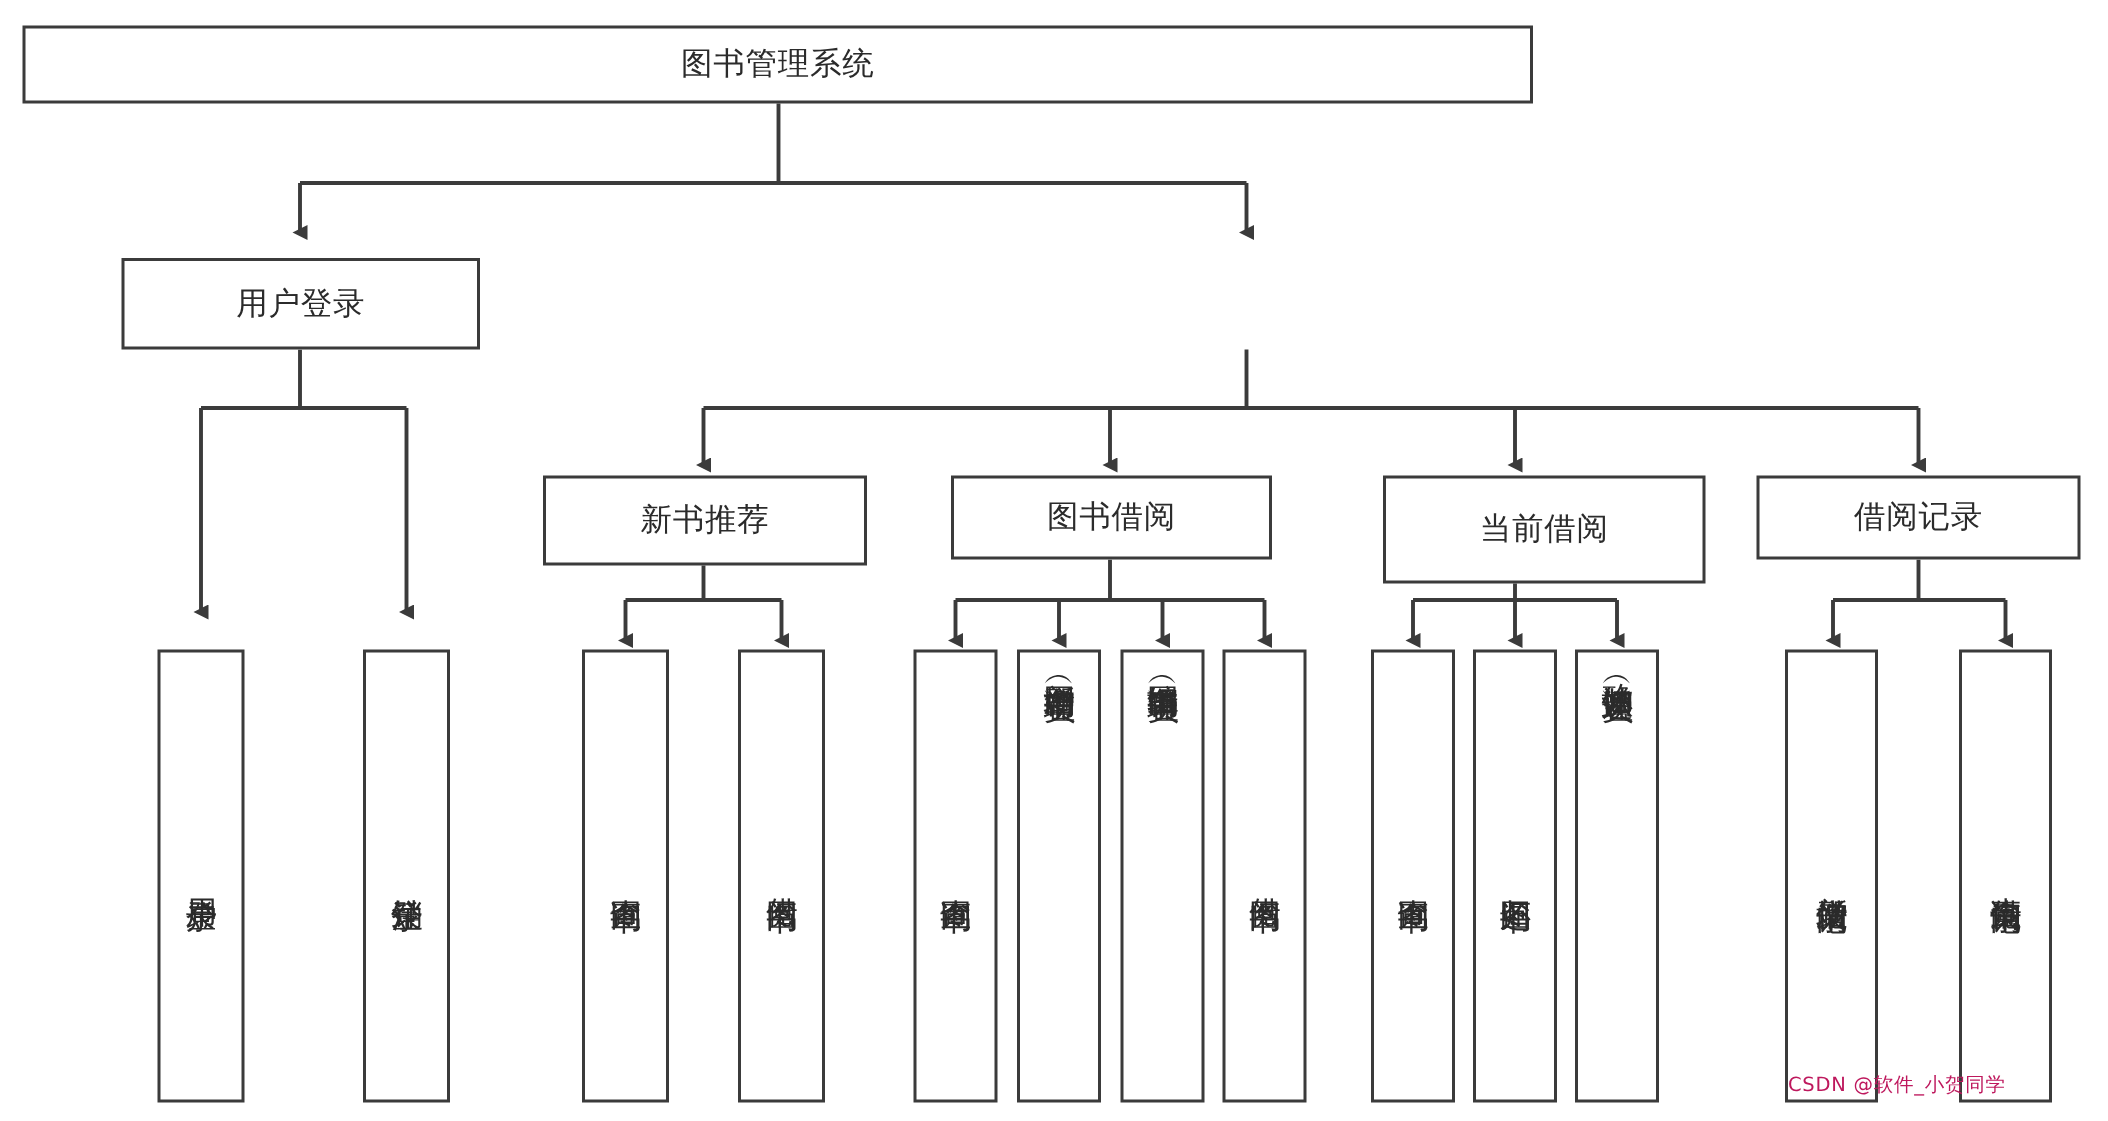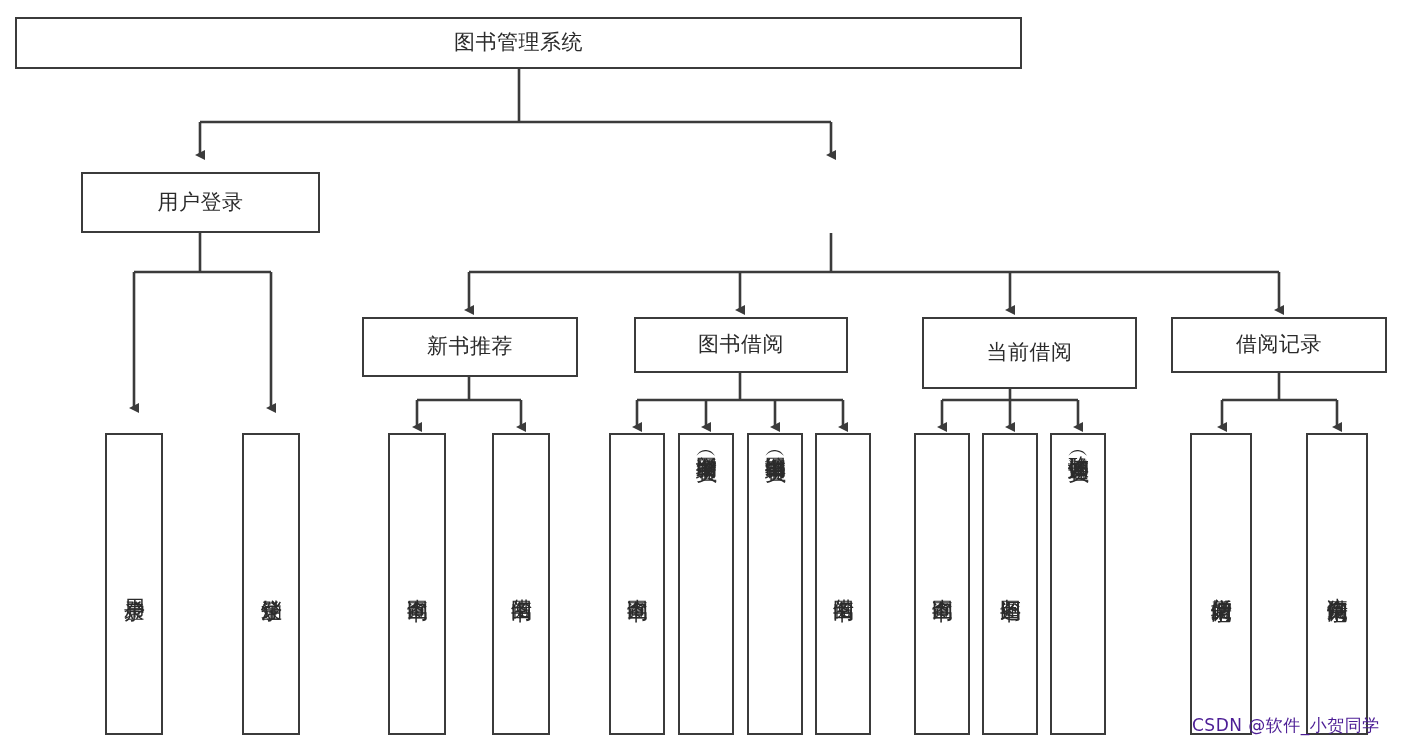--- a/index.html
+++ b/index.html
@@ -59,22 +59,22 @@
     left: 0;
     top: 0;
     width: 1405px;
     height: 747px;
     pointer-events: none;
   }
   #watermark {
     position: absolute;
     left: 1192px;
     top: 714px;
-    font-size: 17px;
-    color: #4c1d95;
+    font-size: 13px;
+    color: #be185d;
     white-space: nowrap;
     letter-spacing: 0.5px;
   }
 </style>
 </head>
 <body>
 
 <div id="diagram-root">
 
   <svg id="connectors" viewBox="0 0 1405 747" width="1405" height="747" xmlns="http://www.w3.org/2000/svg">

